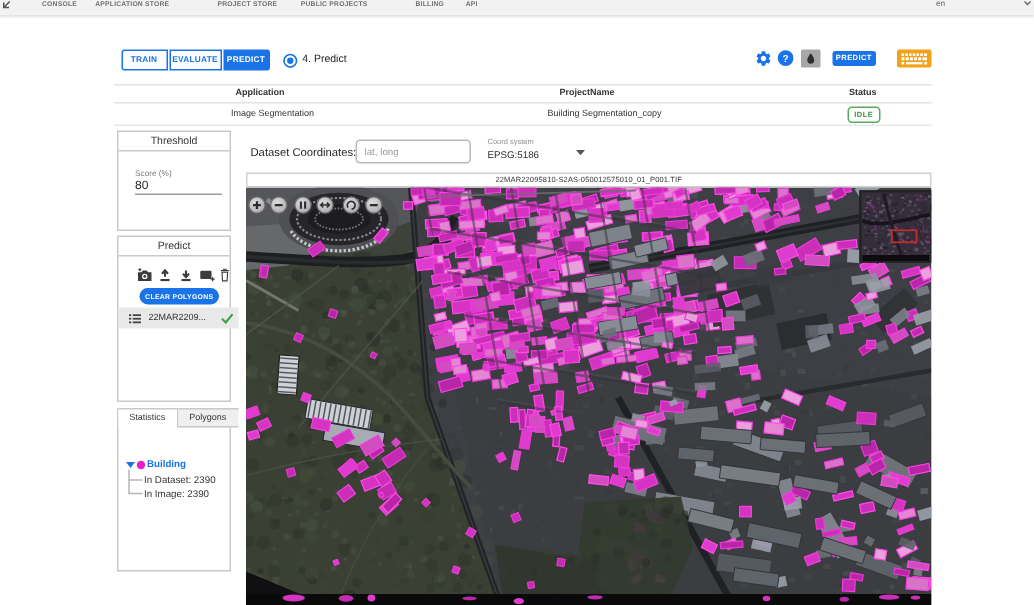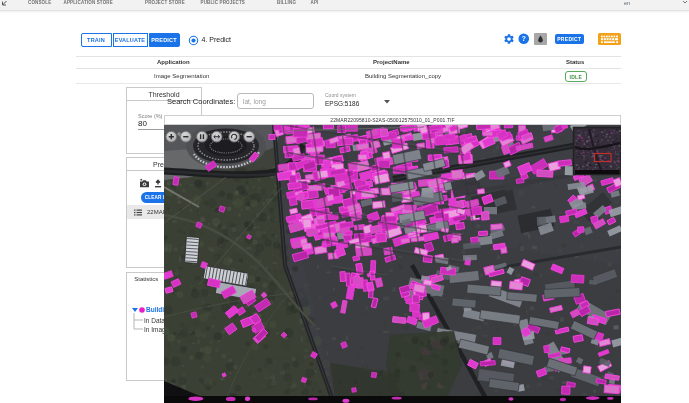--- a/index.html
+++ b/index.html
@@ -17,21 +17,21 @@
   color:#1a73e8; background:#fff; font-size:5.5px; font-weight:bold;
   letter-spacing:0.2px; text-align:center; line-height:13px; }
 .segbtn.active { background:#1a73e8; color:#fff; }
 
 #tbl { position:absolute; left:76px; top:55.5px; width:545px; }
 #tbl .hd { height:13.5px; border-top:1px solid #e3e3e3; border-bottom:1px solid #e3e3e3; }
 #tbl .rw { height:14.5px; border-bottom:1px solid #e8e8e8; }
 #tbl span { position:absolute; font-size:6px; color:#333; }
 
 .panel { position:absolute; left:78px; width:76px; background:#fff;
-  border:1px solid #c9c9c9;margin-left:48px; }
+  border:1px solid #c9c9c9; }
 .phead { height:13px; border-bottom:1px solid #c9c9c9; text-align:center;
   font-size:7px; color:#333; line-height:13px; }
 
 .t { position:absolute; white-space:nowrap; }
 </style>
 </head>
 <body>
 
 <div id="nav">
   <svg class="abs" style="left:1px;top:0" width="7" height="7">
@@ -162,21 +162,21 @@
     <circle cx="11" cy="4" r="2.8" fill="#e91ec9"></circle>
   </svg>
   <span class="t" style="left:19px; top:34px; font-size:6.5px; font-weight:bold; color:#1a73e8;">Building</span>
   <svg class="abs" style="left:6px; top:41px" width="12" height="18">
     <path d="M1,0 V7 H10 M1,7 V16 H10" stroke="#b5b5b5" stroke-width="1" fill="none"></path>
   </svg>
   <span class="t" style="left:17px; top:44.5px; font-size:6.5px; color:#333;">In Dataset: 2390</span>
   <span class="t" style="left:17px; top:54px; font-size:6.5px; color:#333;">In Image: 2390</span>
 </div>
 
-<span class="t" style="left:167px; top:97px; font-size:7.5px; color:#1f1f1f;">Search Coordinates:</span>
+<span class="t" style="left:167px; top:97px; font-size:7.5px; color:#1f1f1f;">Dataset Coordinates:</span>
 <div class="abs" style="left:237px; top:92.5px; width:77px; height:16px; border:1px solid #b9b9b9; border-radius:3px;">
   <span class="t" style="left:5px; top:4.5px; font-size:6.5px; color:#9a9a9a;">lat, long</span>
 </div>
 <span class="t" style="left:325px; top:92px; font-size:5px; color:#8d8d8d;">Coord system</span>
 <span class="t" style="left:325px; top:99.5px; font-size:6.5px; color:#2b2b2b;">EPSG:5186</span>
 <svg class="abs" style="left:383px; top:99px" width="8" height="6">
     <path d="M1,1 L4,4.5 L7,1 z" fill="#555"></path>
   </svg>
 
 <div class="abs" style="left:164px; top:114.5px; width:457px; height:10px; border:1px solid #cfcfcf; background:#fff;">

